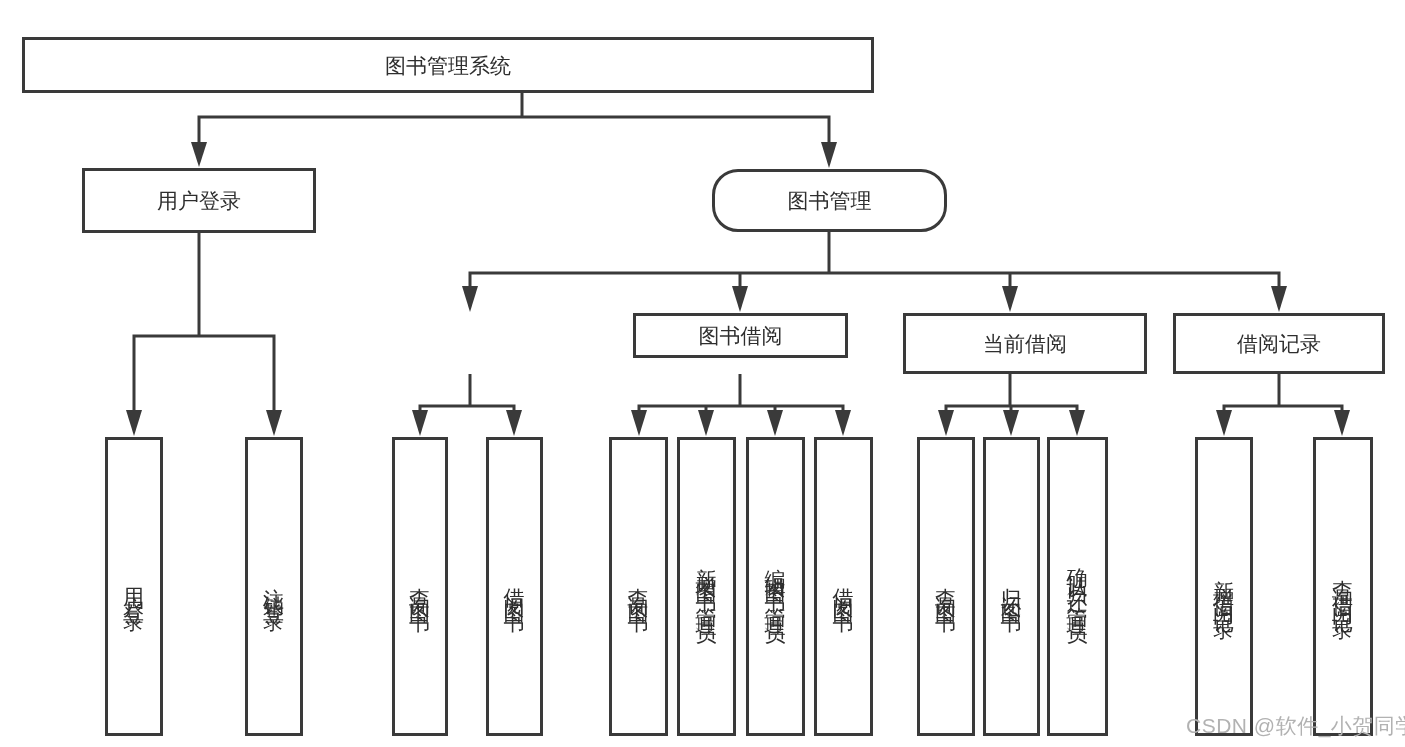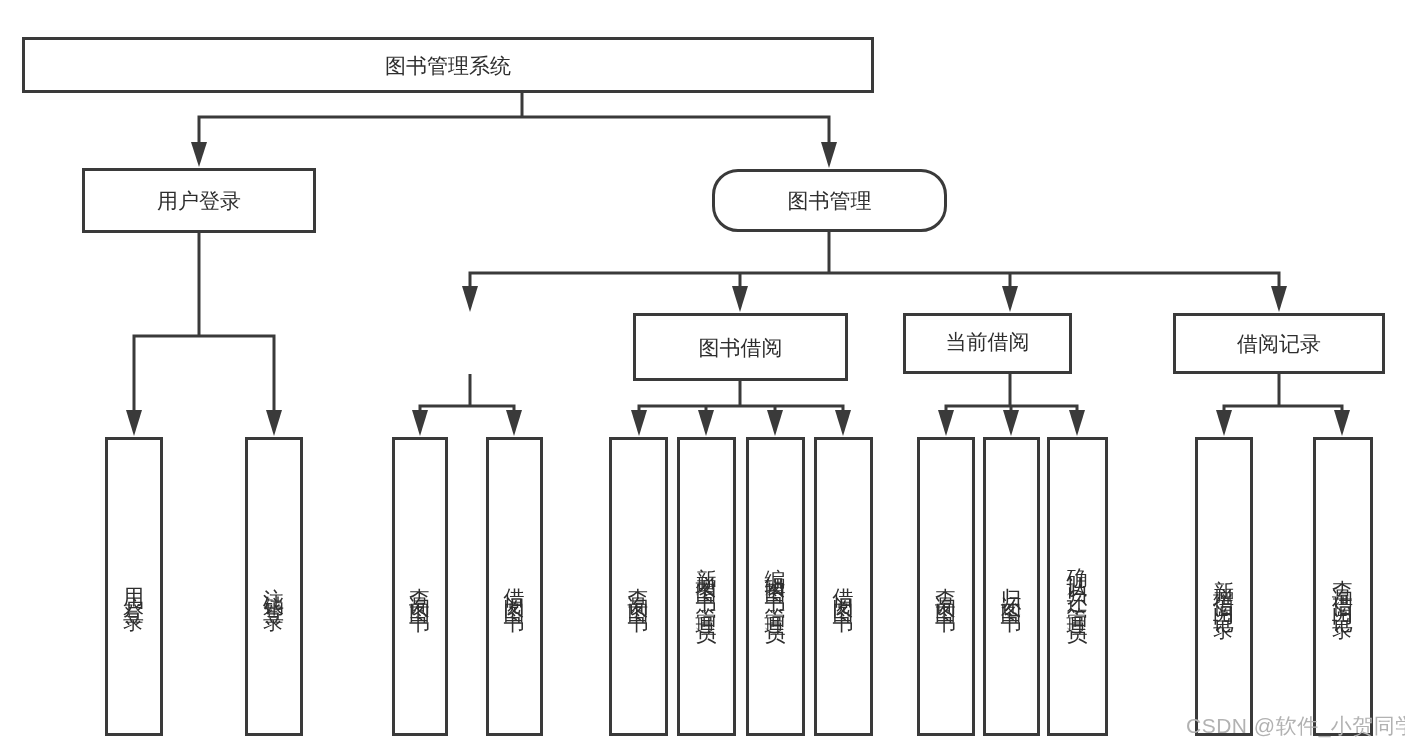--- a/index.html
+++ b/index.html
@@ -80,22 +80,22 @@
     <path d="M1224 412 V406 H1342 V412"></path>
     <polygon points="1216,410 1232,410 1224,436"></polygon>
     <polygon points="1334,410 1350,410 1342,436"></polygon>
   </svg>
 
   <div class="hnode" style="left:22px; top:13px; width:852px; height:56px;margin-top:24px;">图书管理系统</div>
 
   <div class="hnode" style="left:82px; top:168px; width:234px; height:65px;">用户登录</div>
   <div class="hnode" style="left:712px; top:169px; width:235px; height:63px;border-radius:26px;">图书管理</div>
 
-  <div class="hnode" style="left:633px; top:313px; width:215px; height:68px;">图书借阅</div>
-  <div class="hnode" style="left:903px; top:313px; width:169px; height:61px;font-family:Liberation Mono, monospace;">当前借阅</div>
+  <div class="hnode" style="left:633px; top:313px; width:215px; height:45px;">图书借阅</div>
+  <div class="hnode" style="left:903px; top:313px; width:244px; height:61px;">当前借阅</div>
   <div class="hnode" style="left:1173px; top:313px; width:212px; height:61px;">借阅记录</div>
 
   <div class="vnode" style="left:105px; width:58px;">用户登录</div>
   <div class="vnode" style="left:245px; width:58px;">注销登录</div>
 
   <div class="vnode" style="left:392px; width:56px;">查询图书</div>
   <div class="vnode" style="left:486px; width:57px;">借阅图书</div>
 
   <div class="vnode" style="left:609px; width:59px;">查询图书</div>
   <div class="vnode" style="left:677px; width:59px;">新增图书（管理员）</div>

